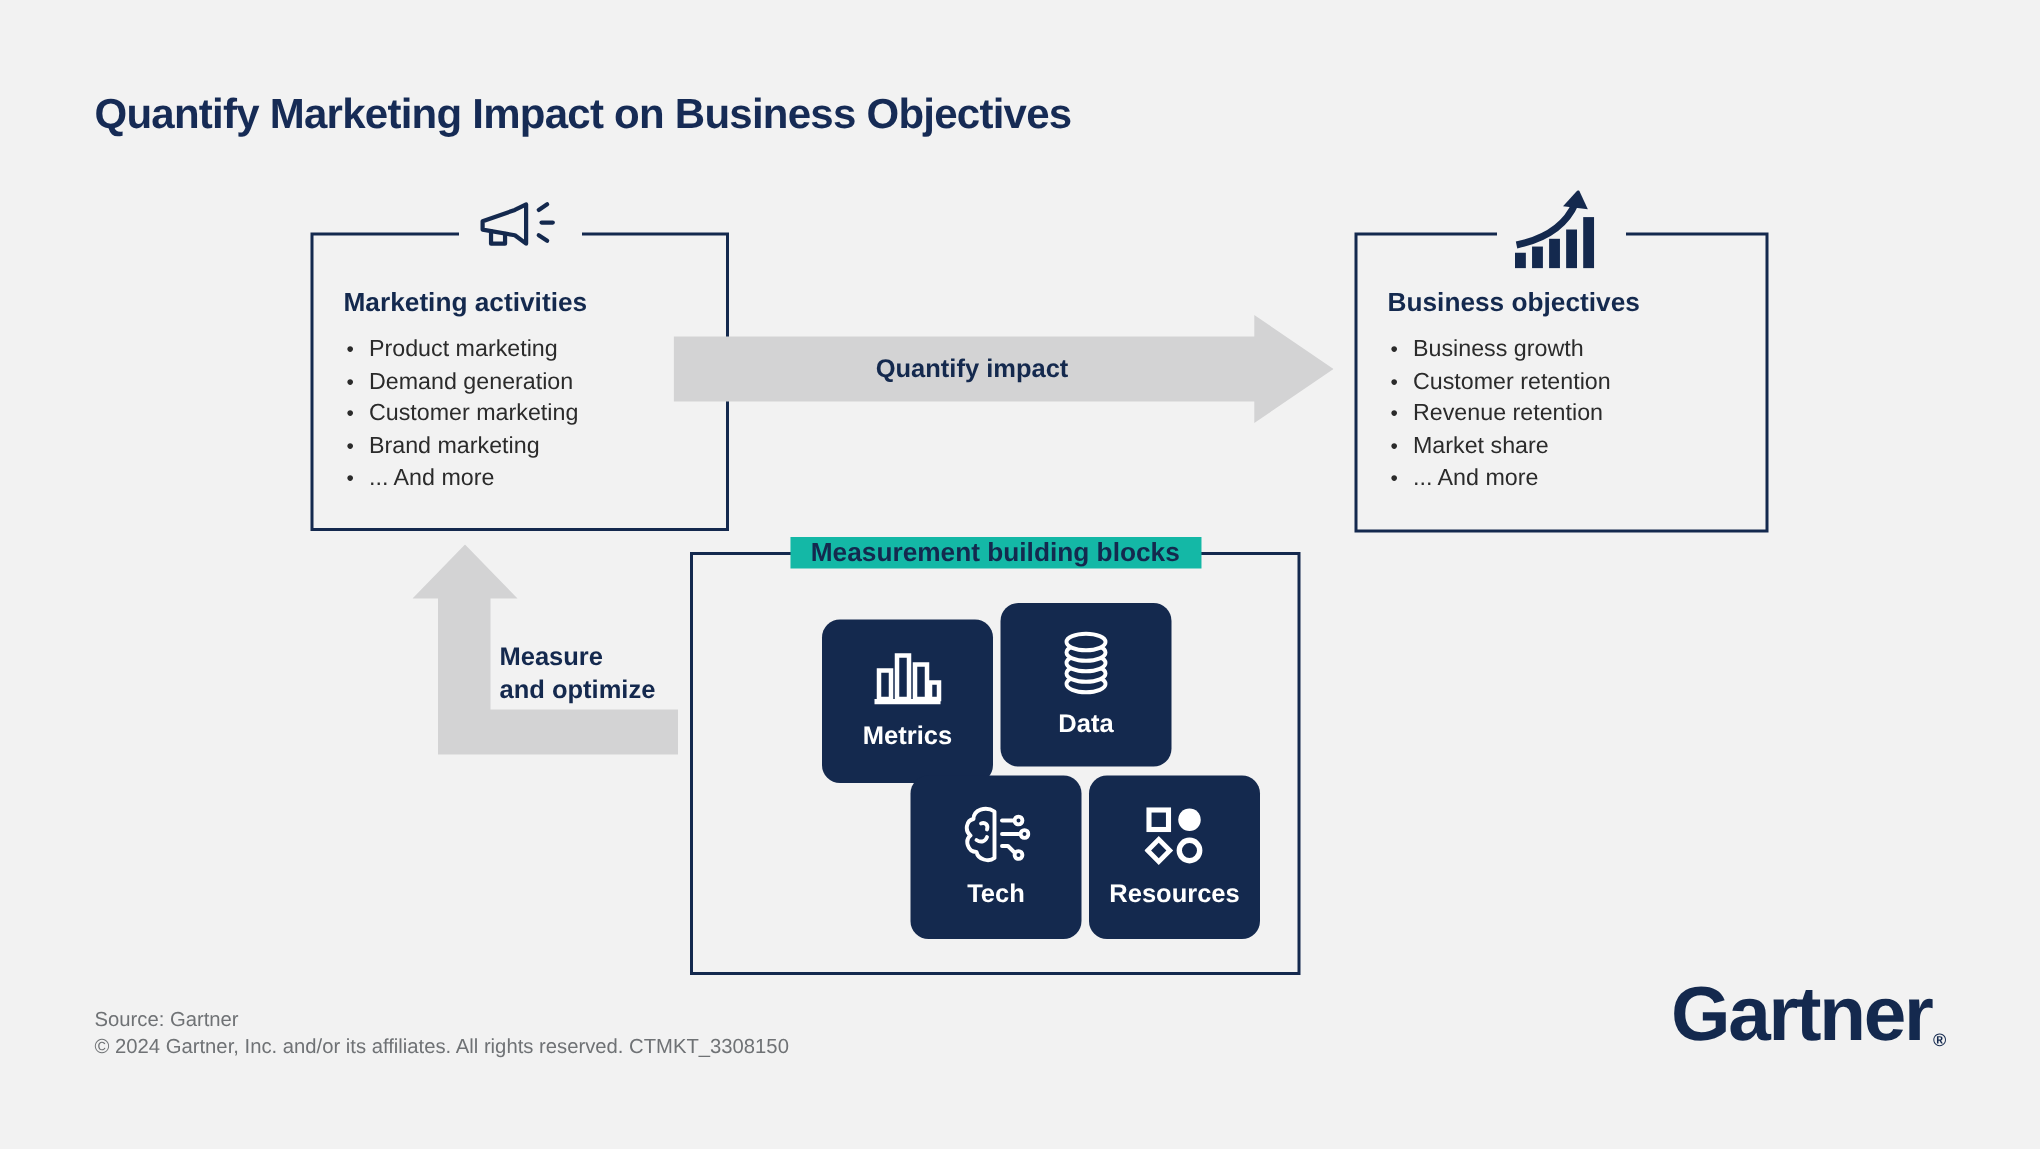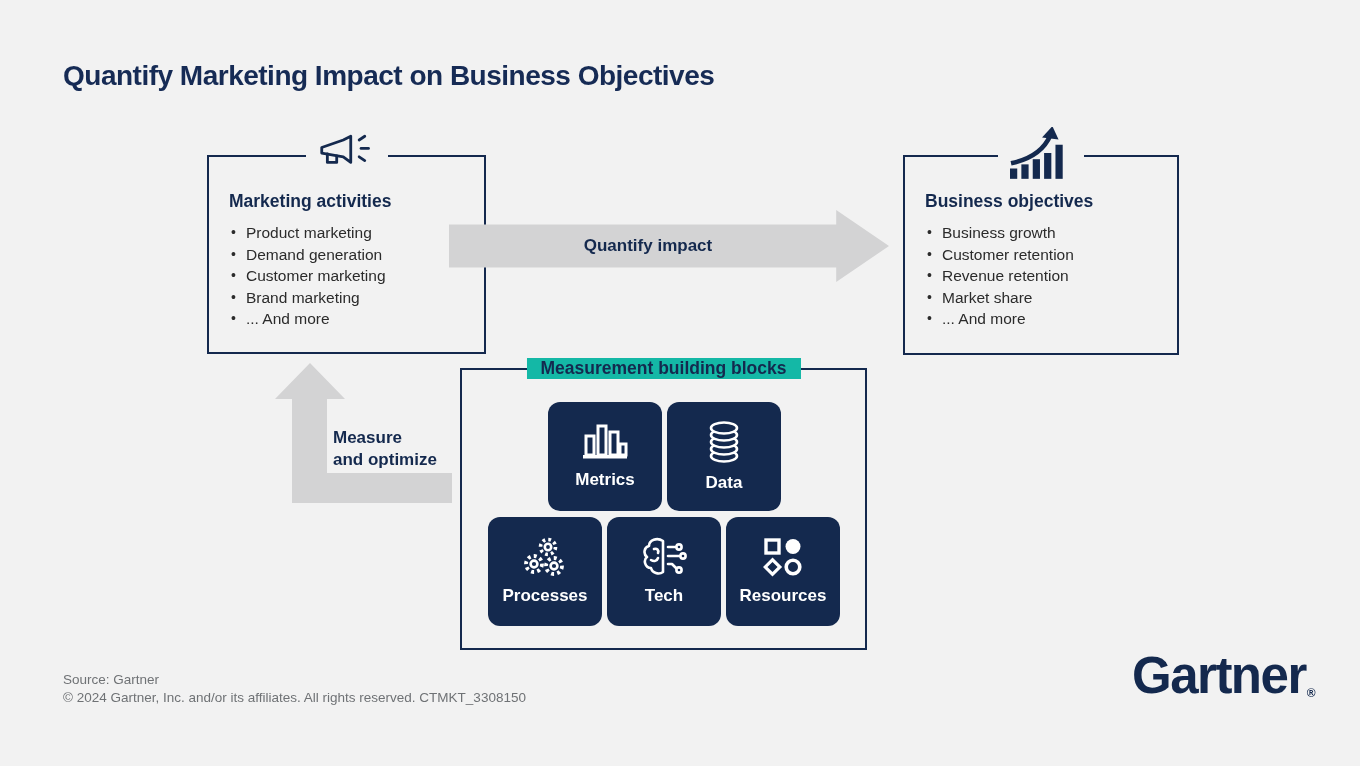--- a/index.html
+++ b/index.html
@@ -56,30 +56,30 @@
     background:#14b8a6;padding:0 14px;white-space:nowrap;
     font-size:17.5px;font-weight:700;color:#14294e;
   }
   .tile{
     position:absolute;width:114px;height:109px;border-radius:12px;background:#14294e;
     display:flex;flex-direction:column;align-items:center;justify-content:center;
     gap:9px;
   }
   .tile .tile-label{font-size:17px;font-weight:700;color:#ffffff;}
   .tile .tile-icon{line-height:0;}
-  .tile-metrics{left:86px;top:32px;}
+  .tile-metrics{left:86px;top:43px;}
   .tile-data{left:205px;top:32px;}
   .tile-processes{left:26px;top:147px;}
   .tile-tech{left:145px;top:147px;}
   .tile-resources{left:264px;top:147px;}
   
   .footer-source{position:absolute;left:63px;top:671px;font-size:13.5px;color:#6f7275;line-height:17.5px;}
   .logo{
     position:absolute;left:1114px;top:652px;display:flex;align-items:flex-end;
-    font-weight:800;color:#14294e;margin-left:18px;
+    font-weight:800;color:#14294e;
   }
   .logo .logo-text{font-size:51px;letter-spacing:-1.5px;line-height:48px;}
   .logo .logo-reg{font-size:12px;line-height:14px;margin-left:1px;}
 </style>
 </head>
 <body>
 
 <div class="canvas">
 
   <h1 class="page-title">Quantify Marketing Impact on Business Objectives</h1>
@@ -162,39 +162,20 @@
             <ellipse cx="19" cy="29" rx="13" ry="5.5"></ellipse>
             <ellipse cx="19" cy="22" rx="13" ry="5.5"></ellipse>
             <ellipse cx="19" cy="15" rx="13" ry="5.5"></ellipse>
             <ellipse cx="19" cy="8" rx="13" ry="5.5"></ellipse>
           </g>
         </svg>
       </span>
       <span class="tile-label">Data</span>
     </div>
 
-    <div class="tile tile-processes">
-      <span class="tile-icon">
-        <svg width="44" height="40" viewBox="0 0 44 40" fill="none" stroke="#ffffff">
-          <g>
-            <circle cx="25" cy="10" r="7.5" stroke-width="3.6" stroke-dasharray="2.8 3.1"></circle>
-            <circle cx="25" cy="10" r="3.2" stroke-width="2.6"></circle>
-          </g>
-          <g>
-            <circle cx="11" cy="27" r="8" stroke-width="3.8" stroke-dasharray="3 3.2"></circle>
-            <circle cx="11" cy="27" r="3.4" stroke-width="2.6"></circle>
-          </g>
-          <g>
-            <circle cx="31" cy="29" r="8" stroke-width="3.8" stroke-dasharray="3 3.2"></circle>
-            <circle cx="31" cy="29" r="3.4" stroke-width="2.6"></circle>
-          </g>
-        </svg>
-      </span>
-      <span class="tile-label">Processes</span>
-    </div>
 
     <div class="tile tile-tech">
       <span class="tile-icon">
         <svg width="46" height="40" viewBox="0 0 46 40" fill="none" stroke="#ffffff" stroke-width="2.6" stroke-linecap="round" stroke-linejoin="round">
           <path d="M22 4 C16 0 8 3 8 9 C3 10 2 17 6 20 C2 23 4 31 10 31 C11 36 18 38 22 35 L22 4 Z"></path>
           <path d="M13 12 C16 11 18 13 17 16"></path>
           <path d="M10 23 C13 25 16 24 17 21"></path>
           <path d="M27 10 H34"></path>
             <circle cx="38" cy="10" r="2.6"></circle>
           <path d="M27 19 H38"></path>

